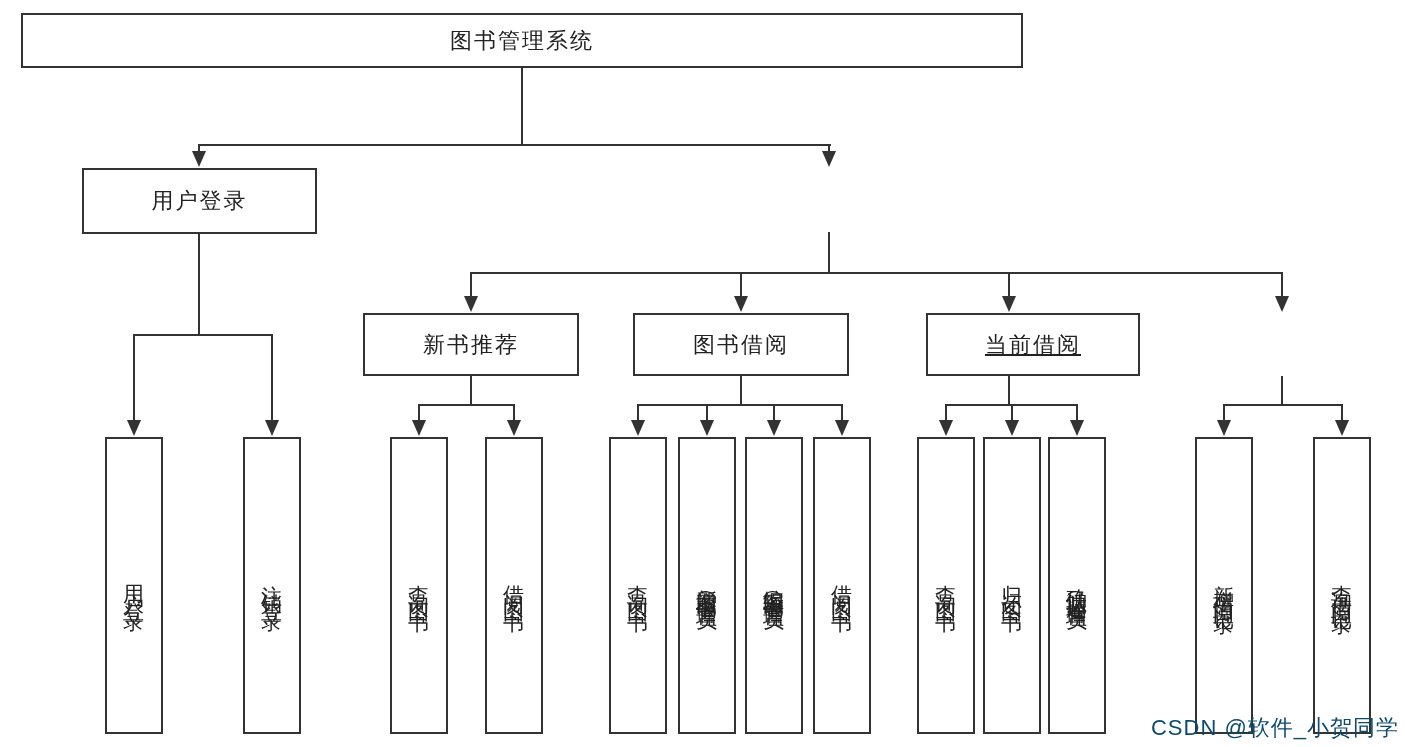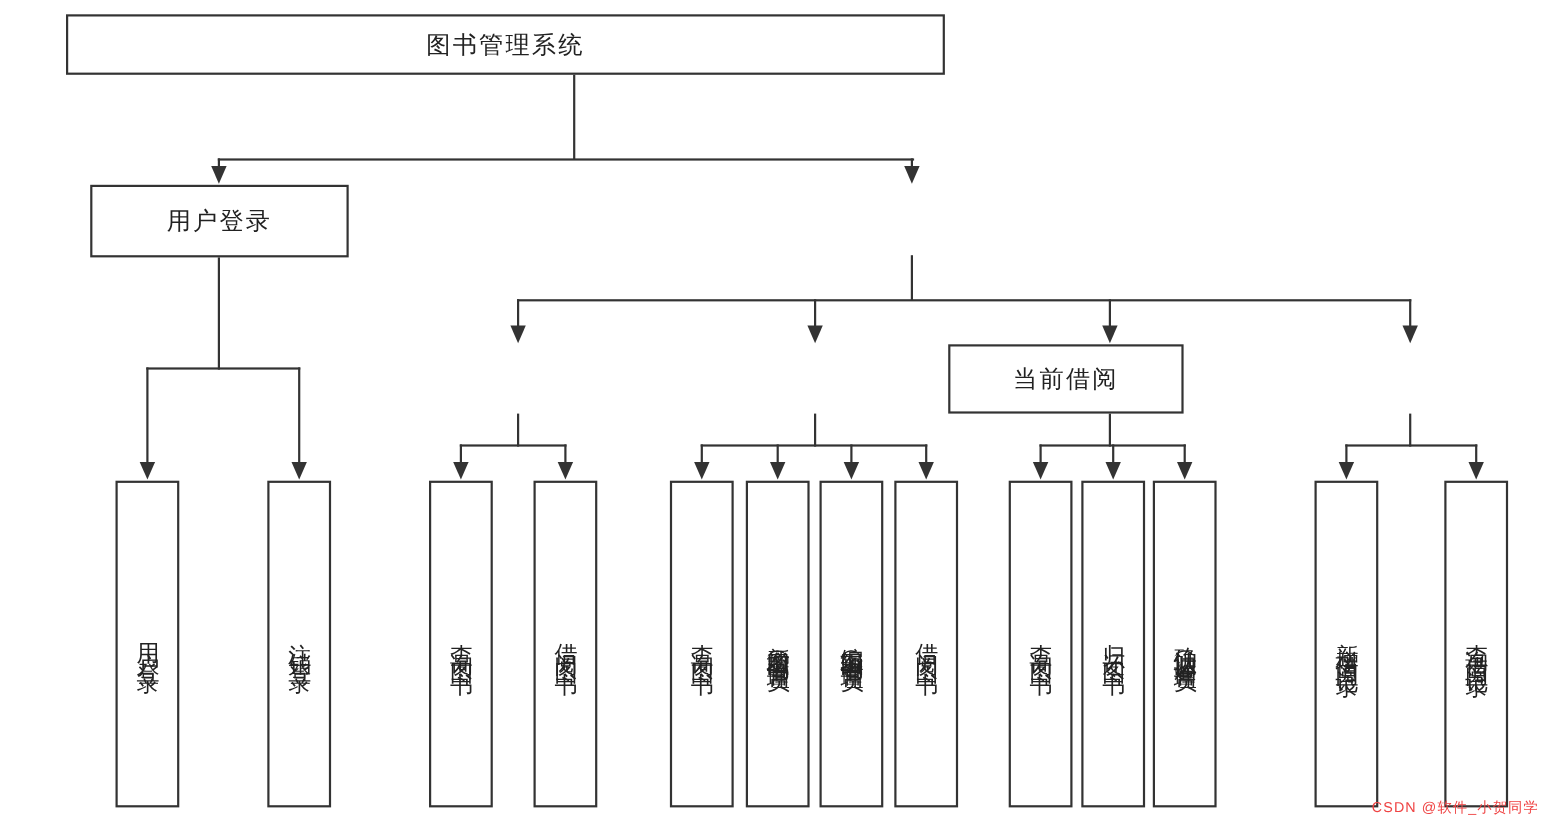--- a/index.html
+++ b/index.html
@@ -38,33 +38,33 @@
     position: absolute;
     width: 0; height: 0;
     border-left: 7px solid transparent;
     border-right: 7px solid transparent;
     border-top: 16px solid #333333;
   }
   .watermark {
     position: absolute;
     right: 6px;
     bottom: 4px;
-    font-size: 13px;
+    font-size: 22px;
     letter-spacing: 1px;
-    color: #ef4444;
+    color: #0c4a6e;
     white-space: nowrap;
     z-index: 5;
   }
 </style>
 </head>
 <body>
 
 <div id="canvas">
 
-  <div class="box" style="left:21px; top:13px; width:799px; height:55px;margin-left:39px;">
+  <div class="box" style="left:21px; top:13px; width:1002px; height:55px;">
     <span class="h-label">图书管理系统</span>
   </div>
 
   <div class="vline" style="left:521px; top:68px; height:77px;"></div>
   <div class="hline" style="left:198px; top:144px; width:633px;"></div>
   <div class="vline" style="left:198px; top:144px; height:8px;"></div>
   <div class="arrow" style="left:192px; top:151px;"></div>
   <div class="vline" style="left:828px; top:144px; height:8px;"></div>
   <div class="arrow" style="left:822px; top:151px;"></div>
 
@@ -83,21 +83,27 @@
   <div class="hline" style="left:470px; top:272px; width:813px;"></div>
   <div class="vline" style="left:470px; top:272px; height:25px;"></div>
   <div class="arrow" style="left:464px; top:296px;"></div>
   <div class="vline" style="left:740px; top:272px; height:25px;"></div>
   <div class="arrow" style="left:734px; top:296px;"></div>
   <div class="vline" style="left:1008px; top:272px; height:25px;"></div>
   <div class="arrow" style="left:1002px; top:296px;"></div>
   <div class="vline" style="left:1281px; top:272px; height:25px;"></div>
   <div class="arrow" style="left:1275px; top:296px;"></div>
 
-  <div class="box" style="left:862px; top:313px; width:214px; height:63px;">
+  <div class="box" style="left:363px; top:313px; width:216px; height:63px;">
+    <span class="h-label">新书推荐</span>
+  </div>
+  <div class="box" style="left:633px; top:313px; width:216px; height:63px;">
+    <span class="h-label">图书借阅</span>
+  </div>
+  <div class="box" style="left:926px; top:313px; width:214px; height:63px;text-decoration:underline;">
     <span class="h-label">当前借阅</span>
   </div>
 
   <div class="vline" style="left:470px; top:376px; height:30px;"></div>
   <div class="hline" style="left:418px; top:404px; width:97px;"></div>
   <div class="vline" style="left:418px; top:404px; height:17px;"></div>
   <div class="arrow" style="left:412px; top:420px;"></div>
   <div class="vline" style="left:513px; top:404px; height:17px;"></div>
   <div class="arrow" style="left:507px; top:420px;"></div>
 

